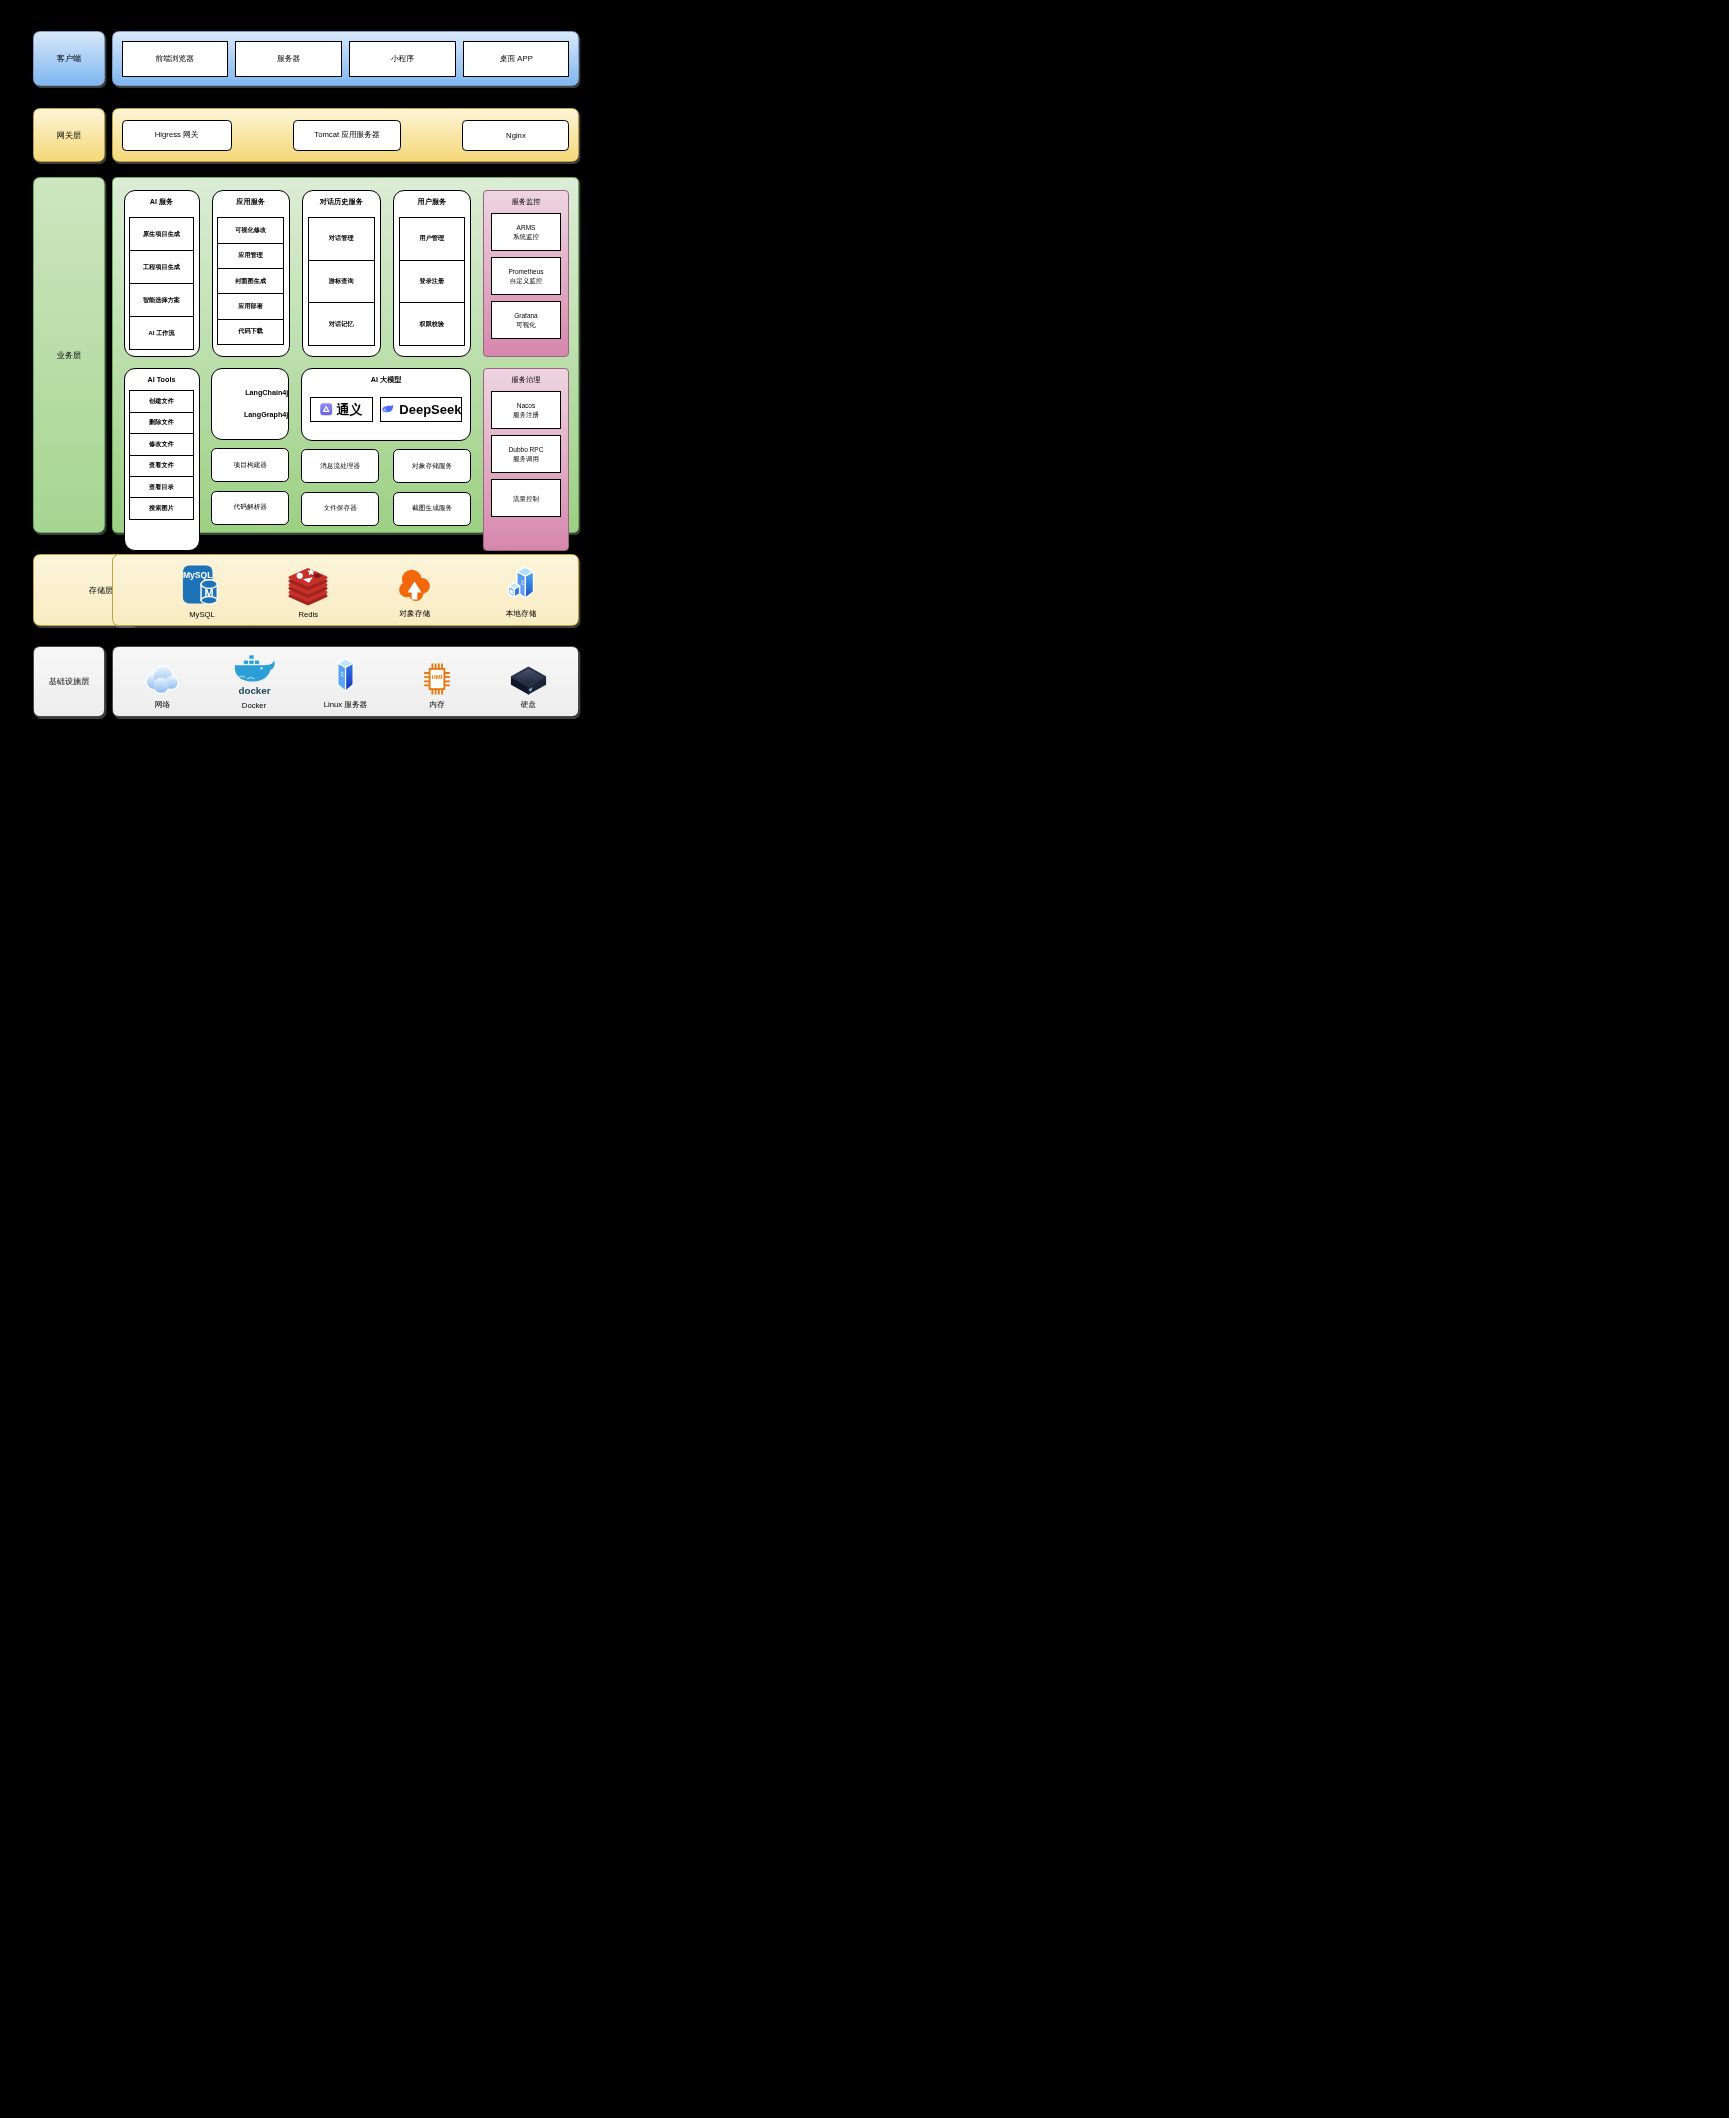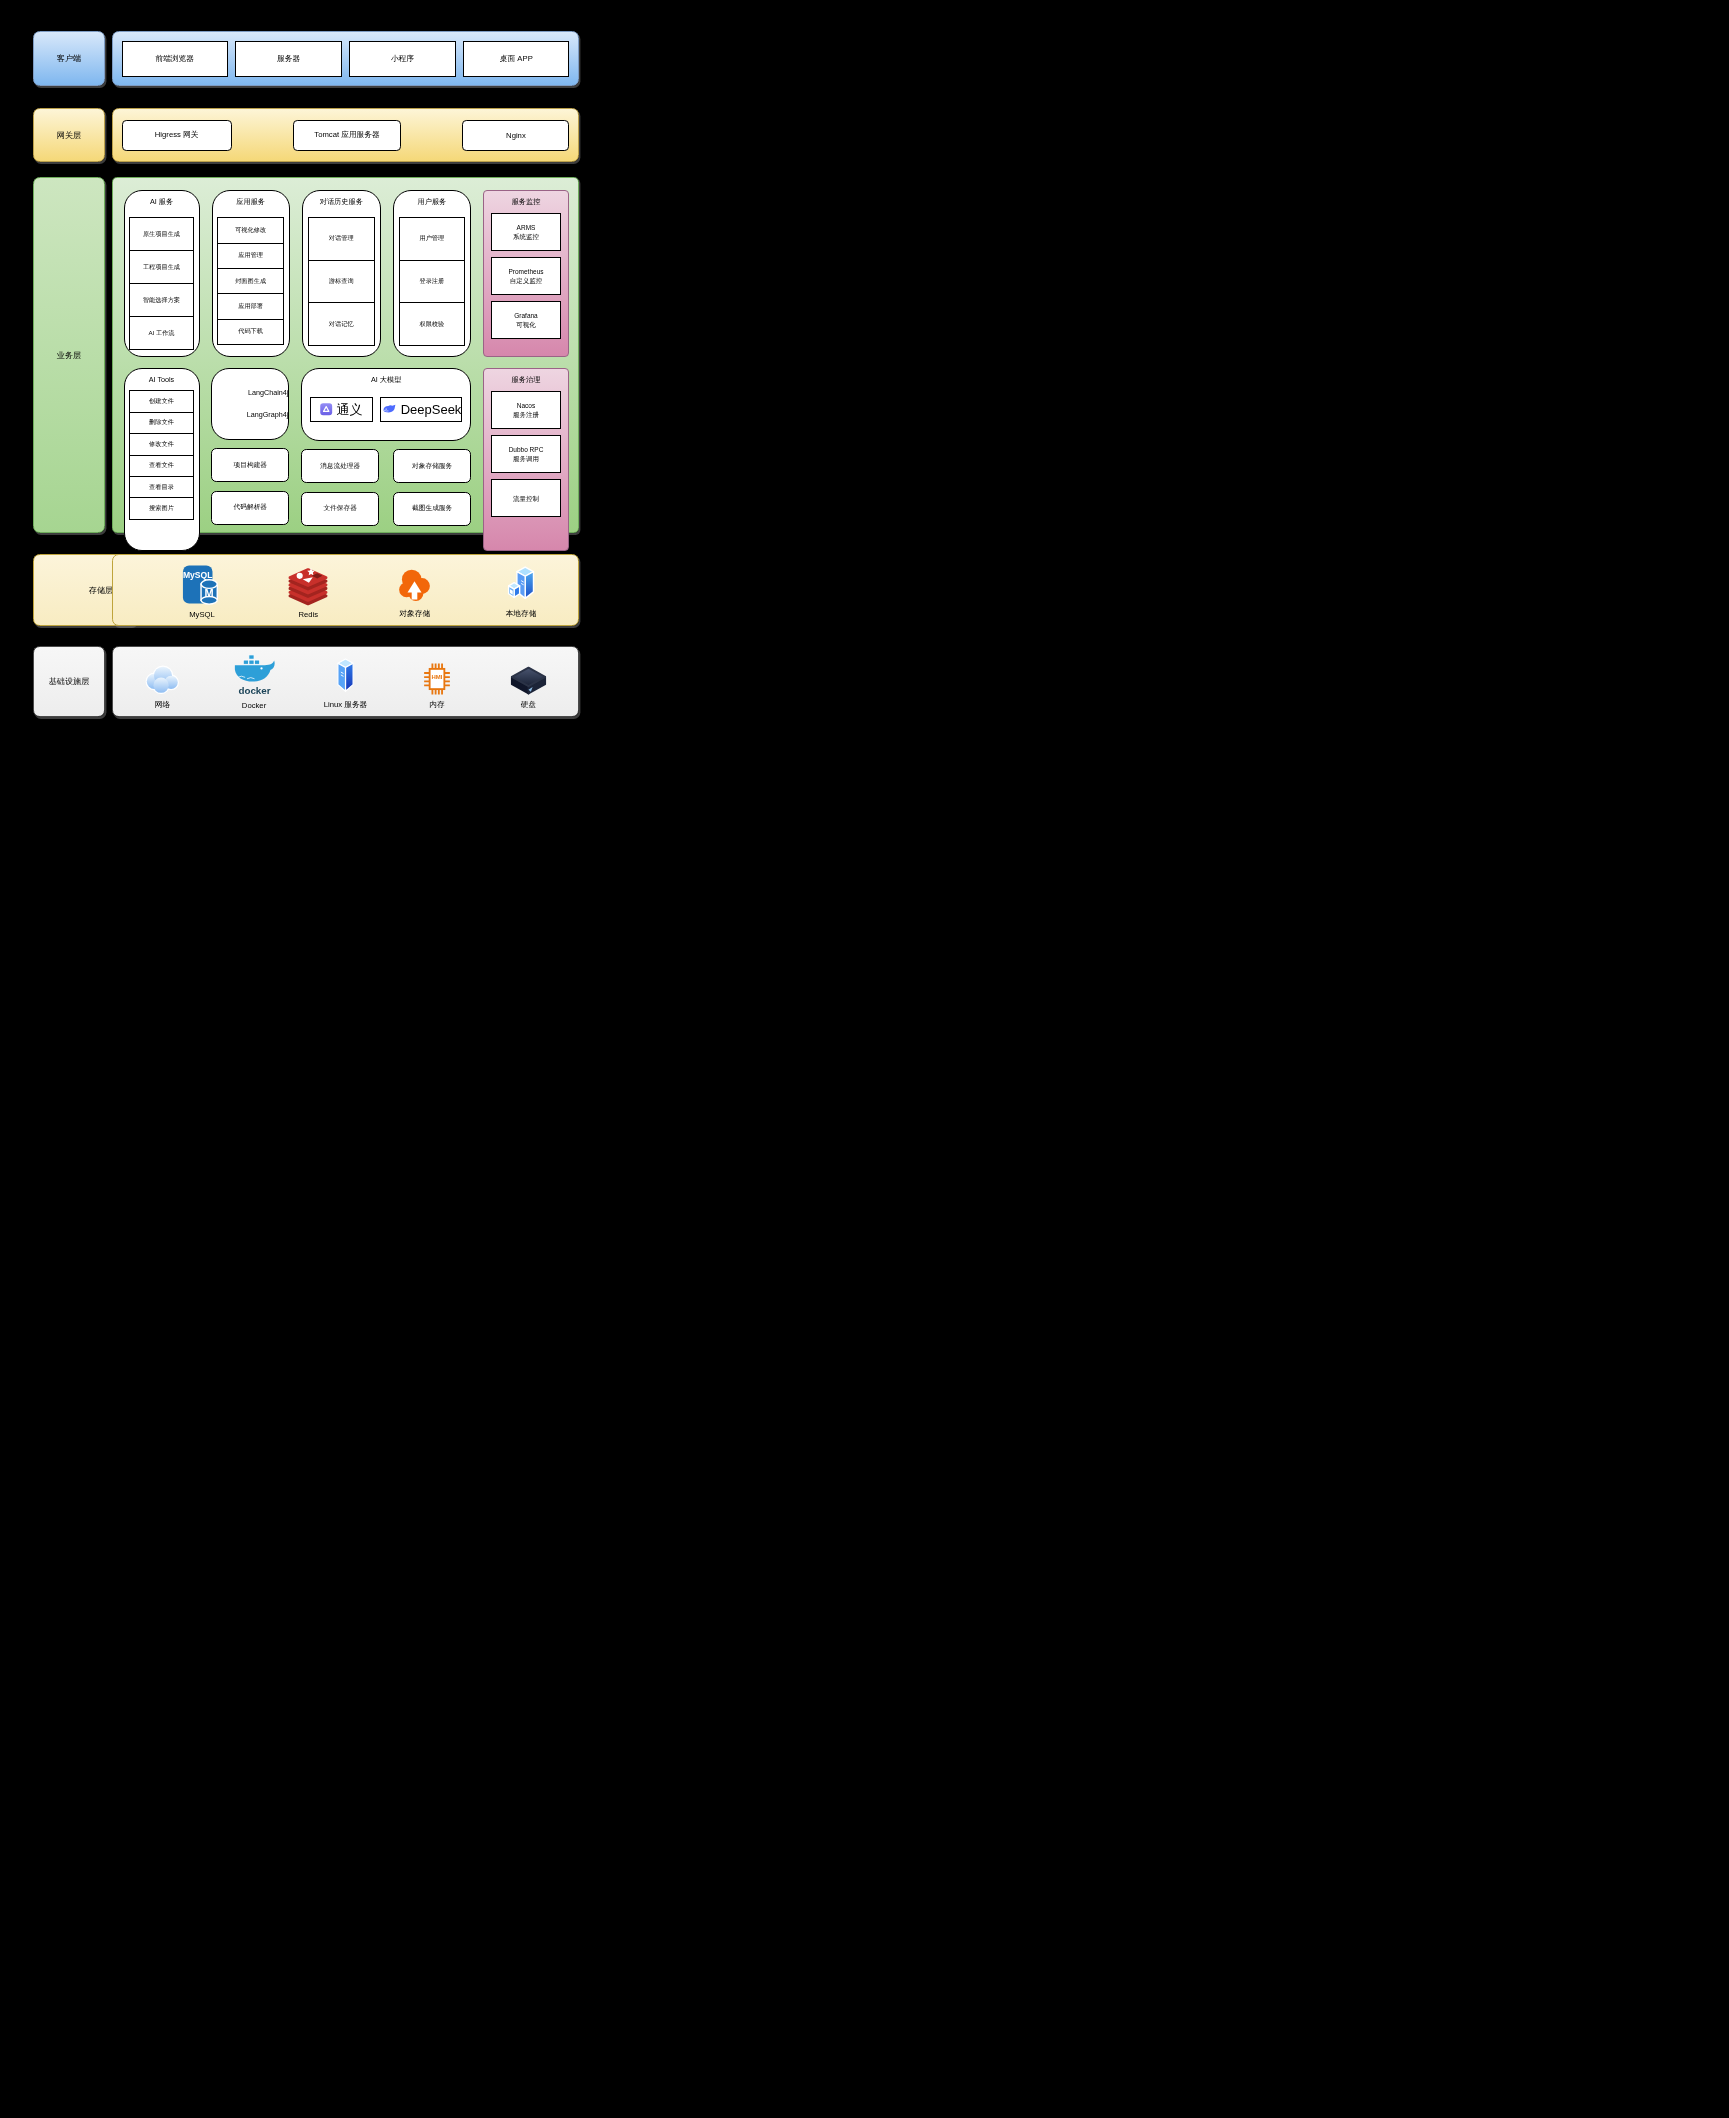--- a/index.html
+++ b/index.html
@@ -21,21 +21,21 @@
   .gw-items{display:flex;align-items:center;justify-content:space-between;height:100%;padding:0 8.6px;}
   .gw-box{height:29px;background:#fff;border:1.2px solid #000;border-radius:4.3px;
     display:flex;align-items:center;justify-content:center;font-size:7.7px;}
   .gw-w1{width:108px}.gw-w2{width:106px}.gw-w3{width:105px}
   
   .green-label{background:linear-gradient(#cde6c0,#a6d591);border:1px solid #6fae5c;}
   .green-cont{background:linear-gradient(#dcedd6,#9cd083);border:1.2px solid #6fae5c;border-radius:4.8px;}
   .biz-top{display:flex;justify-content:space-between;padding:11.5px 9px 0 10.5px;}
   .biz-bottom{display:flex;justify-content:space-between;padding:0 9px 0 10.5px;margin-top:11px;}
   .w1{width:76px}.w2{width:78px}.w3{width:79px}.w4{width:78px}.w5{width:86px}
-  .svc-card{background:#fff;border:1.2px solid #000;border-radius:18px;box-sizing:border-box;}
+  .svc-card{background:#fff;border:1.2px solid #000;border-radius:11px;box-sizing:border-box;font-weight:bold;}
   .card-h-top{height:167px;}
   .card-h-bot{height:183px;}
   .svc-title{text-align:center;font-size:7.2px;padding-top:6.2px;}
   .svc-list{width:calc(100% - 9.6px);margin:10.5px auto 0;}
   .svc-row{border:1px solid #000;text-align:center;font-size:6.2px;background:#fff;}
   .svc-row + .svc-row{margin-top:-1px;}
   .rows4 .svc-row{padding:11.5px 1px;}
   .rows5 .svc-row{padding:7.7px 1px;}
   .rows3 .svc-row{padding:16.3px 1px;}
   .rows6 .svc-row{padding:5.7px 1px;}

